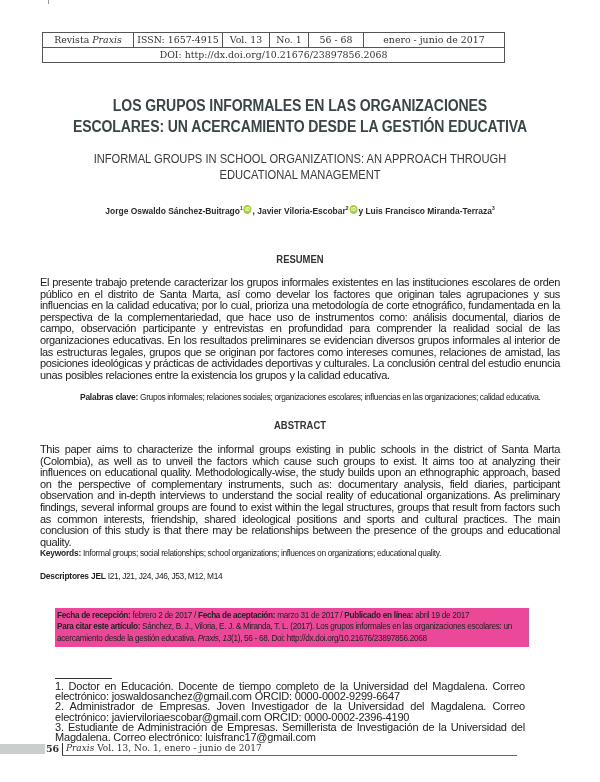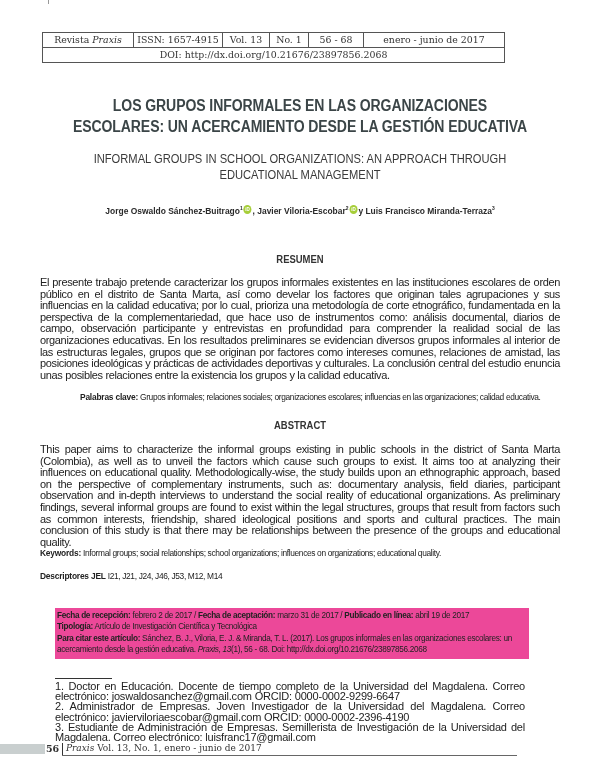--- a/index.html
+++ b/index.html
@@ -135,23 +135,20 @@
 
 <div class="kw" style="top:548px;"><b>Keywords:</b><span> Informal groups; social relationships; school organizations; influences on organizations; educational quality.</span></div>
 
 <div class="kw" style="top:571px;"><b>Descriptores JEL</b><span> I21, J21, J24, J46, J53, M12, M14</span></div>
 
 <div class="infobox">
   <div>
     <b>Fecha de recepción:</b><span> febrero 2 de 2017 / </span><b>Fecha de aceptación:</b><span> marzo 31 de 2017 / </span><b>Publicado en línea:</b><span> abril 19 de 2017</span>
   </div>
   <div>
-    <b>Tipología:</b><span> Artículo de Investigación Científica y Tecnológica</span>
-  </div>
-  <div>
     <b>Para citar este artículo:</b><span> Sánchez, B. J., Viloria, E. J. &amp; Miranda, T. L. (2017). Los grupos informales en las organizaciones escolares: un acercamiento desde la gestión educativa. </span><i>Praxis</i><span>, </span><i>13</i><span>(1), 56 - 68. Doi: http://dx.doi.org/10.21676/23897856.2068</span>
   </div>
 </div>
 
 <div class="footrule"></div>
 <div class="footnotes">
   <div class="fn">1. Doctor en Educación. Docente de tiempo completo de la Universidad del Magdalena. Correo electrónico: joswaldosanchez@gmail.com ORCID: 0000-0002-9299-6647</div>
   <div class="fn">2. Administrador de Empresas. Joven Investigador de la Universidad del Magdalena. Correo electrónico: javierviloriaescobar@gmail.com ORCID: 0000-0002-2396-4190</div>
   <div class="fn">3. Estudiante de Administración de Empresas. Semillerista de Investigación de la Universidad del Magdalena. Correo electrónico: luisfranc17@gmail.com</div>
 </div>

